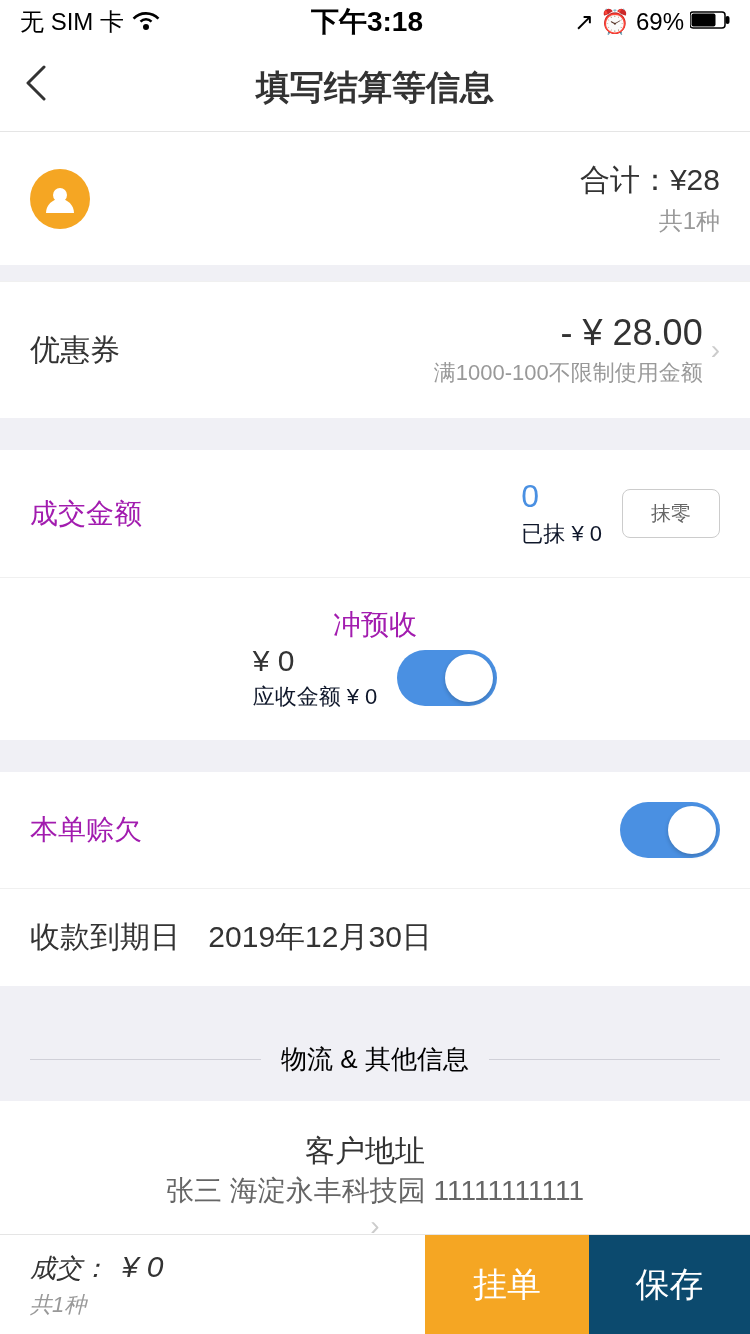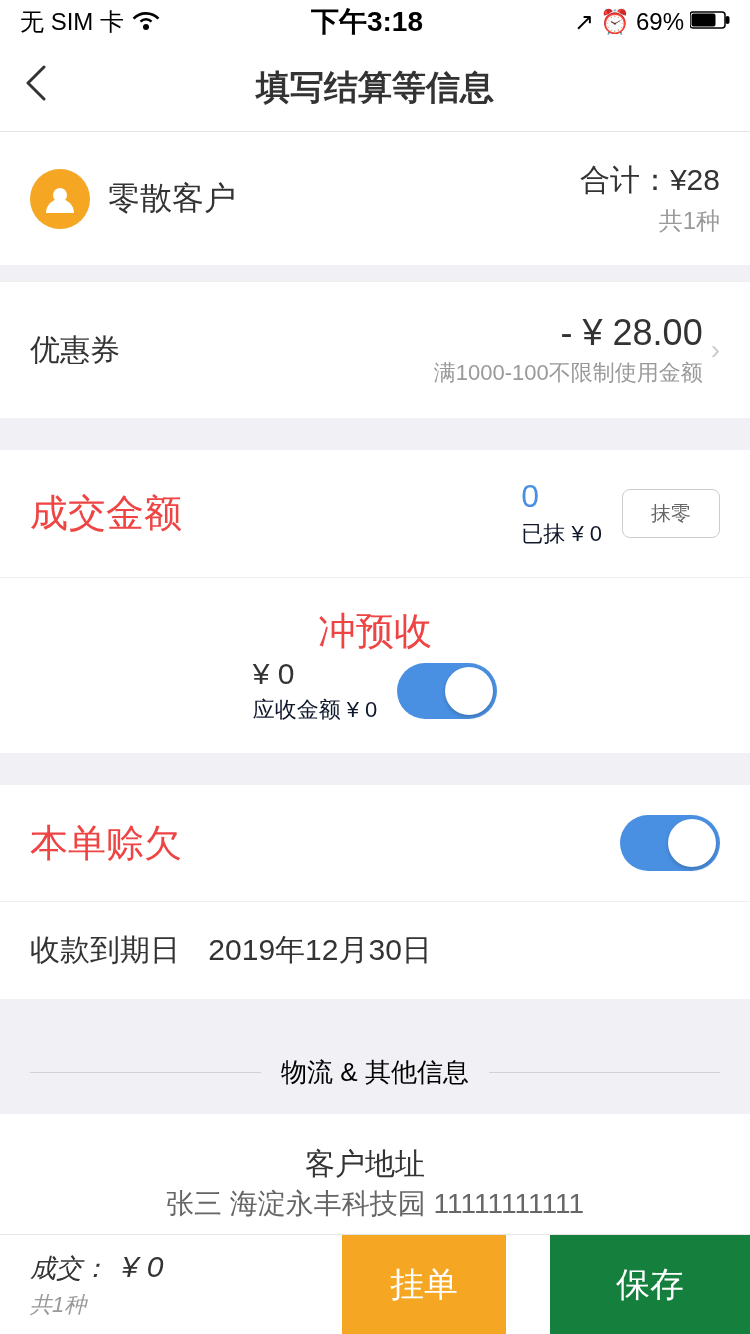--- a/index.html
+++ b/index.html
@@ -106,21 +106,21 @@
 
     
     .form-row {
       display: flex;
       align-items: center;
       justify-content: space-between;
       padding: 28px 30px;
       background: #fff;
       border-bottom: 1px solid #f0f0f0;
     }
-    .form-label { font-size: 38px; color: #ef4444; }
+    .form-label { font-size: 28px; color: #a21caf; }
     .form-right { display: flex; align-items: center; gap: 20px; }
     .form-value { font-size: 30px; }
     .form-value-blue { color: #4a90e2; font-size: 32px; }
     .form-sub { font-size: 22px; color: #0f172a; margin-top: 4px; text-align: right; }
 
     
     .round-zero-btn {
       border: 1px solid #ccc;
       border-radius: 8px;
       padding: 10px 28px;
@@ -230,30 +230,29 @@
       background: #f5a623;
       display: flex;
       align-items: center;
       justify-content: center;
       font-size: 34px;
       color: #fff;
       font-weight: 500;
       cursor: pointer;
     }
     .btn-save {
-      width: 200px;
-      background: #15803d;
+      width: 161px;
+      background: #0c4a6e;
       display: flex;
       align-items: center;
       justify-content: center;
       font-size: 34px;
       color: #fff;
       font-weight: 500;
       cursor: pointer;
-      margin-left: 44px;
     }
   </style>
 </head>
 <body>
 
 <div class="status-bar">
   <div class="status-left">
     <span>无 SIM 卡</span>
     <span>
       <svg width="28" height="22" viewBox="0 0 28 22">
@@ -287,21 +286,20 @@
 
 <div class="card">
   <div class="customer-row">
     <div class="customer-left">
       <div class="customer-avatar">
         <svg viewBox="0 0 36 36" fill="white">
           <circle cx="18" cy="14" r="7"></circle>
           <path d="M4 32c0-7.7 6.3-14 14-14s14 6.3 14 14" fill="white"></path>
         </svg>
       </div>
-      <span class="customer-name">零散客户</span>
     </div>
     <div class="customer-right">
       <div class="customer-total">合计：¥28</div>
       <div class="customer-count">共1种</div>
     </div>
   </div>
 </div>
 
 <div class="card">
   <div class="coupon-row">

